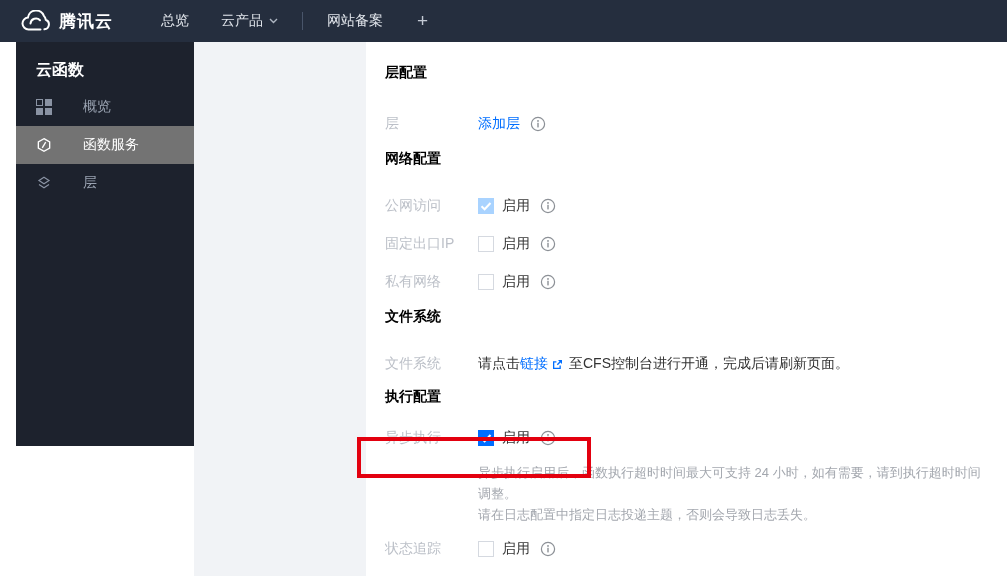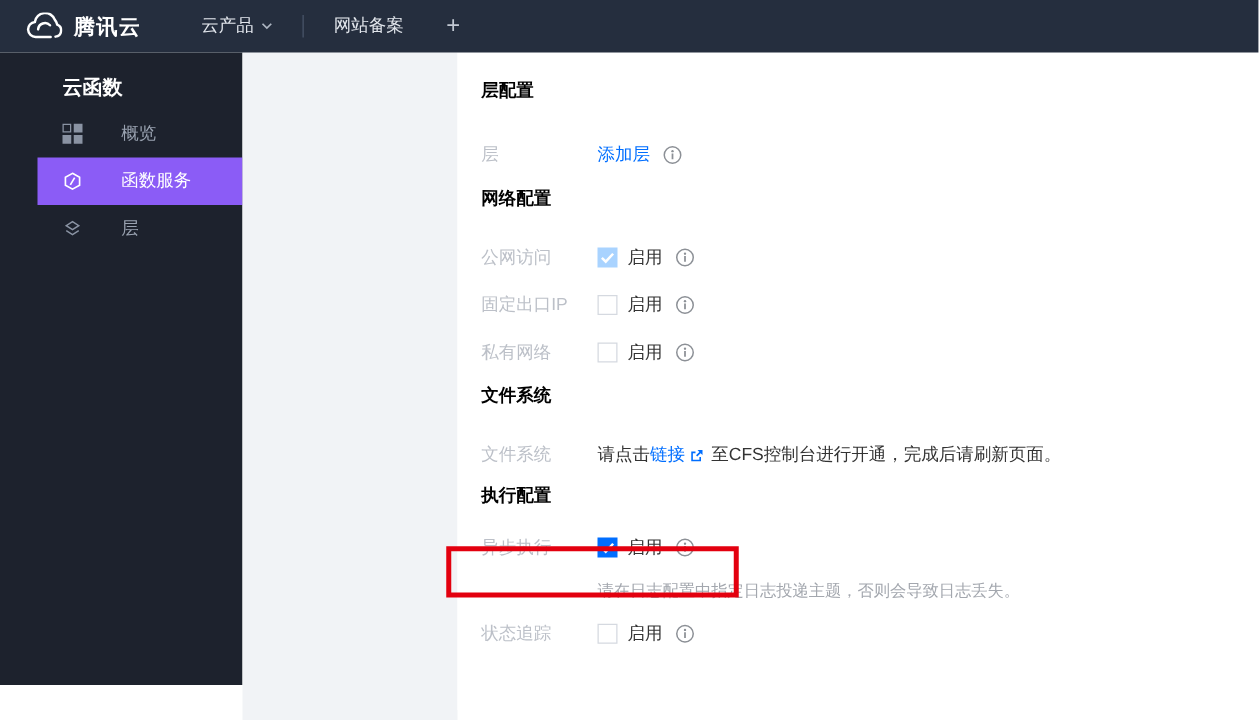--- a/index.html
+++ b/index.html
@@ -13,26 +13,26 @@
   .brand-logo { width:30px; height:22px; margin-right:9px; display:block; }
   .brand-name { color:#ffffff; font-size:17px; font-weight:bold; letter-spacing:1px; }
   .nav-items { display:flex; align-items:center; margin-left:32px; }
   .nav-item { color:#e2e6ec; font-size:14px; padding:0 16px; height:42px;
               display:flex; align-items:center; cursor:pointer; white-space:nowrap; }
   .caret { width:9px; height:6px; margin-left:6px; display:inline-block; }
   .nav-divider { width:1px; height:18px; background:#49556a; margin:0 8px; }
   .nav-plus { font-size:19px; color:#c3c9d4; font-weight:normal; padding:0 18px; }
 
   
-  .sidebar { position:absolute; left:0; top:42px; width:194px; height:506px; background:#1d222d;padding-left:30px; }
+  .sidebar { position:absolute; left:16px; top:42px; width:194px; height:404px; background:#1d222d; }
   .sidebar-title { color:#ffffff; font-size:16px; font-weight:bold; padding:18px 0 0 20px; height:46px; }
   .side-item { height:38px; display:flex; align-items:center; padding-left:20px;
                color:#9aa3b1; font-size:14px; cursor:pointer;gap:20px; }
   .side-item .si-icon { width:16px; height:16px; margin-right:11px; display:flex; align-items:center; justify-content:center; }
-  .side-item.active { background:#8b5cf6; color:#ffffff; }
+  .side-item.active { background:#737373; color:#ffffff; }
   .grid-icon { display:grid; grid-template-columns:7px 7px; grid-template-rows:7px 7px; gap:2px; }
   .grid-icon span { background:#8a93a3; }
   .grid-icon span:first-child { background:transparent; border:1.5px solid #8a93a3; }
 
   
   .gray-panel { position:absolute; left:194px; top:42px; width:172px; height:534px; background:#f1f3f6; }
 
   
   .content { position:absolute; left:366px; top:34px; width:641px; height:534px;
              background:#ffffff; padding:28px 20px 0 19px; }
@@ -69,20 +69,23 @@
   <div class="navbar">
     <div class="brand">
       <svg class="brand-logo" viewBox="0 0 30 22">
         <path d="M20.5 19.5h-12a6 6 0 0 1-.6-11.97A8.3 8.3 0 0 1 23.9 5.9a8.2 8.2 0 0 1 1.9 3.8 5 5 0 0 1-1.4 9.6" fill="none" stroke="#ffffff" stroke-width="2" stroke-linecap="round"></path>
         <path d="M10.5 13.5a5.5 5.5 0 0 1 9.5-3.3" fill="none" stroke="#ffffff" stroke-width="2" stroke-linecap="round"></path>
       </svg>
       <span class="brand-name">腾讯云</span>
     </div>
     <div class="nav-items">
       <div class="nav-item">
+        <span>总览</span>
+      </div>
+      <div class="nav-item">
         <span>云产品</span>
         <svg class="caret" viewBox="0 0 9 6">
           <polyline points="1,1 4.5,4.5 8,1" fill="none" stroke="#aeb6c2" stroke-width="1.4"></polyline>
         </svg>
       </div>
       <div class="nav-divider"></div>
       <div class="nav-item">
         <span>网站备案</span>
       </div>
       <div class="nav-item nav-plus">
@@ -228,20 +231,21 @@
           <svg viewBox="0 0 16 16" width="16" height="16">
             <circle cx="8" cy="8" r="6.6" fill="none" stroke="#8c9096" stroke-width="1.2"></circle>
             <circle cx="8" cy="4.9" r="0.95" fill="#8c9096"></circle>
             <rect x="7.3" y="6.8" width="1.4" height="4.6" fill="#8c9096"></rect>
           </svg>
         </span>
       </div>
     </div>
 
     <div class="async-desc">
+      <div>异步执行启用后，函数执行超时时间最大可支持 24 小时，如有需要，请到执行超时时间调整。</div>
       <div>请在日志配置中指定日志投递主题，否则会导致日志丢失。</div>
     </div>
 
     <div class="form-row trace-row">
       <div class="row-label">状态追踪</div>
       <div class="row-value">
         <span class="checkbox unchecked"></span>
         <span class="enable-label">启用</span>
         <span class="info-icon">
           <svg viewBox="0 0 16 16" width="16" height="16">

